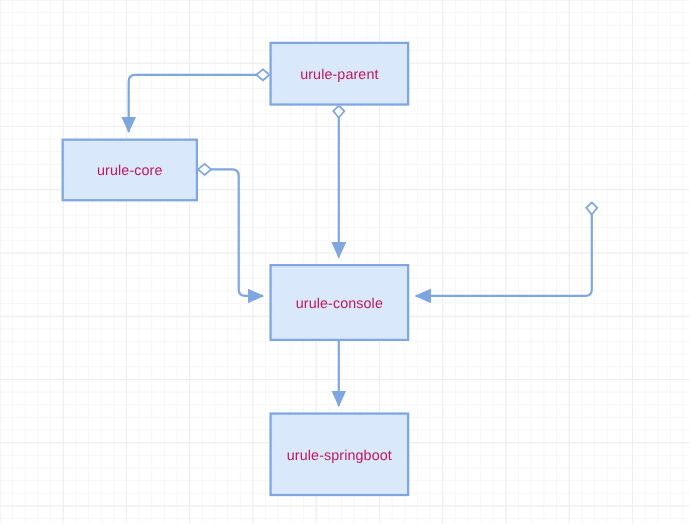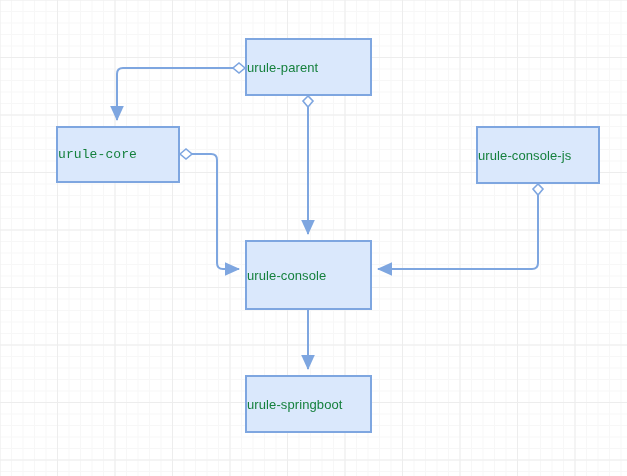--- a/index.html
+++ b/index.html
@@ -35,21 +35,22 @@
     height: 476px;
     pointer-events: none;
   }
   .node {
     position: absolute;
     box-sizing: border-box;
     background: #dae8fc;
     border: 2px solid #7ea6e0;
     display: flex;
     align-items: center;
-    color: #15803d;
+    justify-content: center;
+    color: #be185d;
     font-size: 13px;
     font-family: "Liberation Sans", sans-serif;
     letter-spacing: 0.1px;
     white-space: nowrap;
   }
   .node-label {
     pointer-events: none;
   }
 </style>
 </head>
@@ -87,29 +88,26 @@
     <g>
       <path d="M 308 298 L 308 369" fill="none" stroke="#7ea6e0" stroke-width="2" marker-end="url(#arrowhead)"></path>
       <path d="M 308 298 L 303 303 L 308 309 L 313 303 Z" fill="#ffffff" stroke="#7ea6e0" stroke-width="1.6"></path>
     </g>
   </svg>
 
   <div class="node" style="left:245px; top:38px; width:127px; height:58px;">
     <span class="node-label">urule-parent</span>
   </div>
 
-  <div class="node" style="left:56px; top:126px; width:124px; height:57px;font-family:Liberation Mono, monospace;">
+  <div class="node" style="left:56px; top:126px; width:124px; height:57px;">
     <span class="node-label">urule-core</span>
   </div>
 
-  <div class="node" style="left:476px; top:126px; width:124px; height:58px;">
-    <span class="node-label">urule-console-js</span>
-  </div>
 
   <div class="node" style="left:245px; top:240px; width:127px; height:70px;">
     <span class="node-label">urule-console</span>
   </div>
 
-  <div class="node" style="left:245px; top:375px; width:127px; height:58px;">
+  <div class="node" style="left:245px; top:375px; width:127px; height:76px;">
     <span class="node-label">urule-springboot</span>
   </div>
 
 </div>
 
 </body></html>

